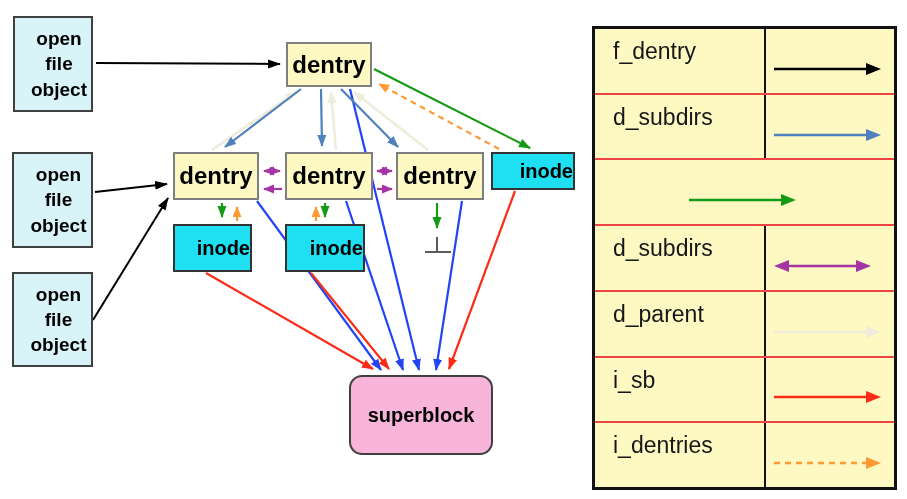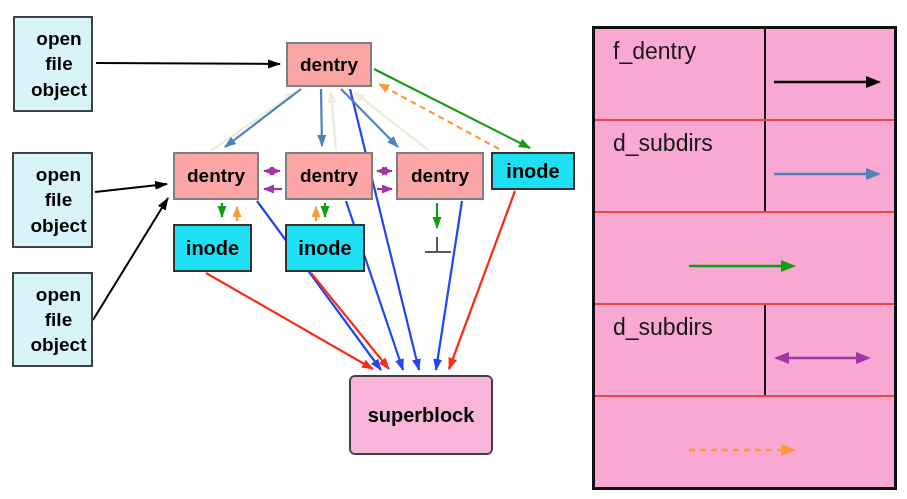--- a/index.html
+++ b/index.html
@@ -11,31 +11,31 @@
   .arrows{position:absolute;left:0;top:0;width:907px;height:499px;}
   .node{
     position:absolute;display:flex;align-items:center;justify-content:center;
     box-sizing:border-box;text-align:center;color:#000;font-weight:700;
   }
   .ofo{
     background:#d9f4f9;border:2px solid #404040;
     font-size:19px;line-height:1.32;white-space:pre-line;padding-left:12px;
   }
   .dentry{
-    background:#fca5a5;border:2px solid #7f7f7f;font-size:19px;
+    background:#fef9c3;border:2px solid #7f7f7f;font-size:24px;
   }
   .inode{
-    background:#1ee0f2;border:2px solid #333333;font-size:20px;
+    background:#1ee0f2;border:2px solid #333333;font-size:20px;justify-content:flex-end;
   }
   .superblock{
-    background:#f9b4da;border:2px solid #404040;border-radius:6px;font-size:20px;
+    background:#f9b4da;border:2px solid #404040;border-radius:13px;font-size:20px;
   }
   .legend{
     position:absolute;left:592px;top:26px;width:305px;height:464px;
-    box-sizing:border-box;border:3px solid #111;background:#f9a8d4;
+    box-sizing:border-box;border:3px solid #111;background:#fef9c3;
     display:flex;flex-direction:column;
   }
   .legend-row{flex:1 1 0;display:flex;border-top:2px solid #ef4444;min-height:0;}
   .legend-row:first-child{border-top:none;}
   .legend-label-cell{
     width:171px;box-sizing:border-box;border-right:2px solid #111;
     padding:9px 0 0 18px;font-size:23px;color:#161616;
   }
   .legend-arrow-cell{flex:1;display:flex;align-items:center;justify-content:center;}
 </style>
@@ -207,24 +207,43 @@
       <div class="legend-label-cell">d_subdirs</div>
       <div class="legend-arrow-cell">
         <svg width="128" height="56">
           <polygon points="23,30 8,36 23,42" fill="#a435a4"></polygon>
           <line x1="20" y1="36" x2="92" y2="36" stroke-width="2.6" stroke="#a435a4"></line>
           <polygon points="90,30 105,36 90,42" fill="#a435a4"></polygon>
         </svg>
       </div>
     </div>
 
-
-
-
-    <div class="legend-row">
+    <div class="legend-row">
+      <div class="legend-label-cell">d_parent</div>
+      <div class="legend-arrow-cell">
+        <svg width="128" height="56">
+          <line x1="8" y1="36" x2="101" y2="36" stroke-width="2.6" stroke="#efecdb"></line>
+          <polygon points="100,30 115,36 100,42" fill="#efecdb"></polygon>
+        </svg>
+      </div>
+    </div>
+
+    <div class="legend-row">
+      <div class="legend-label-cell">i_sb</div>
+      <div class="legend-arrow-cell">
+        <svg width="128" height="56">
+          <line x1="8" y1="36" x2="101" y2="36" stroke-width="2.6" stroke="#fb2c15"></line>
+          <polygon points="100,30 115,36 100,42" fill="#fb2c15"></polygon>
+        </svg>
+      </div>
+    </div>
+
+
+    <div class="legend-row">
+      <div class="legend-label-cell">i_dentries</div>
       <div class="legend-arrow-cell">
         <svg width="128" height="56">
           <line x1="8" y1="36" x2="101" y2="36" stroke-width="2.6" stroke-dasharray="6,5" stroke="#ff9933"></line>
           <polygon points="100,30 115,36 100,42" fill="#ff9933"></polygon>
         </svg>
       </div>
     </div>
 
   </div>
 </div>

